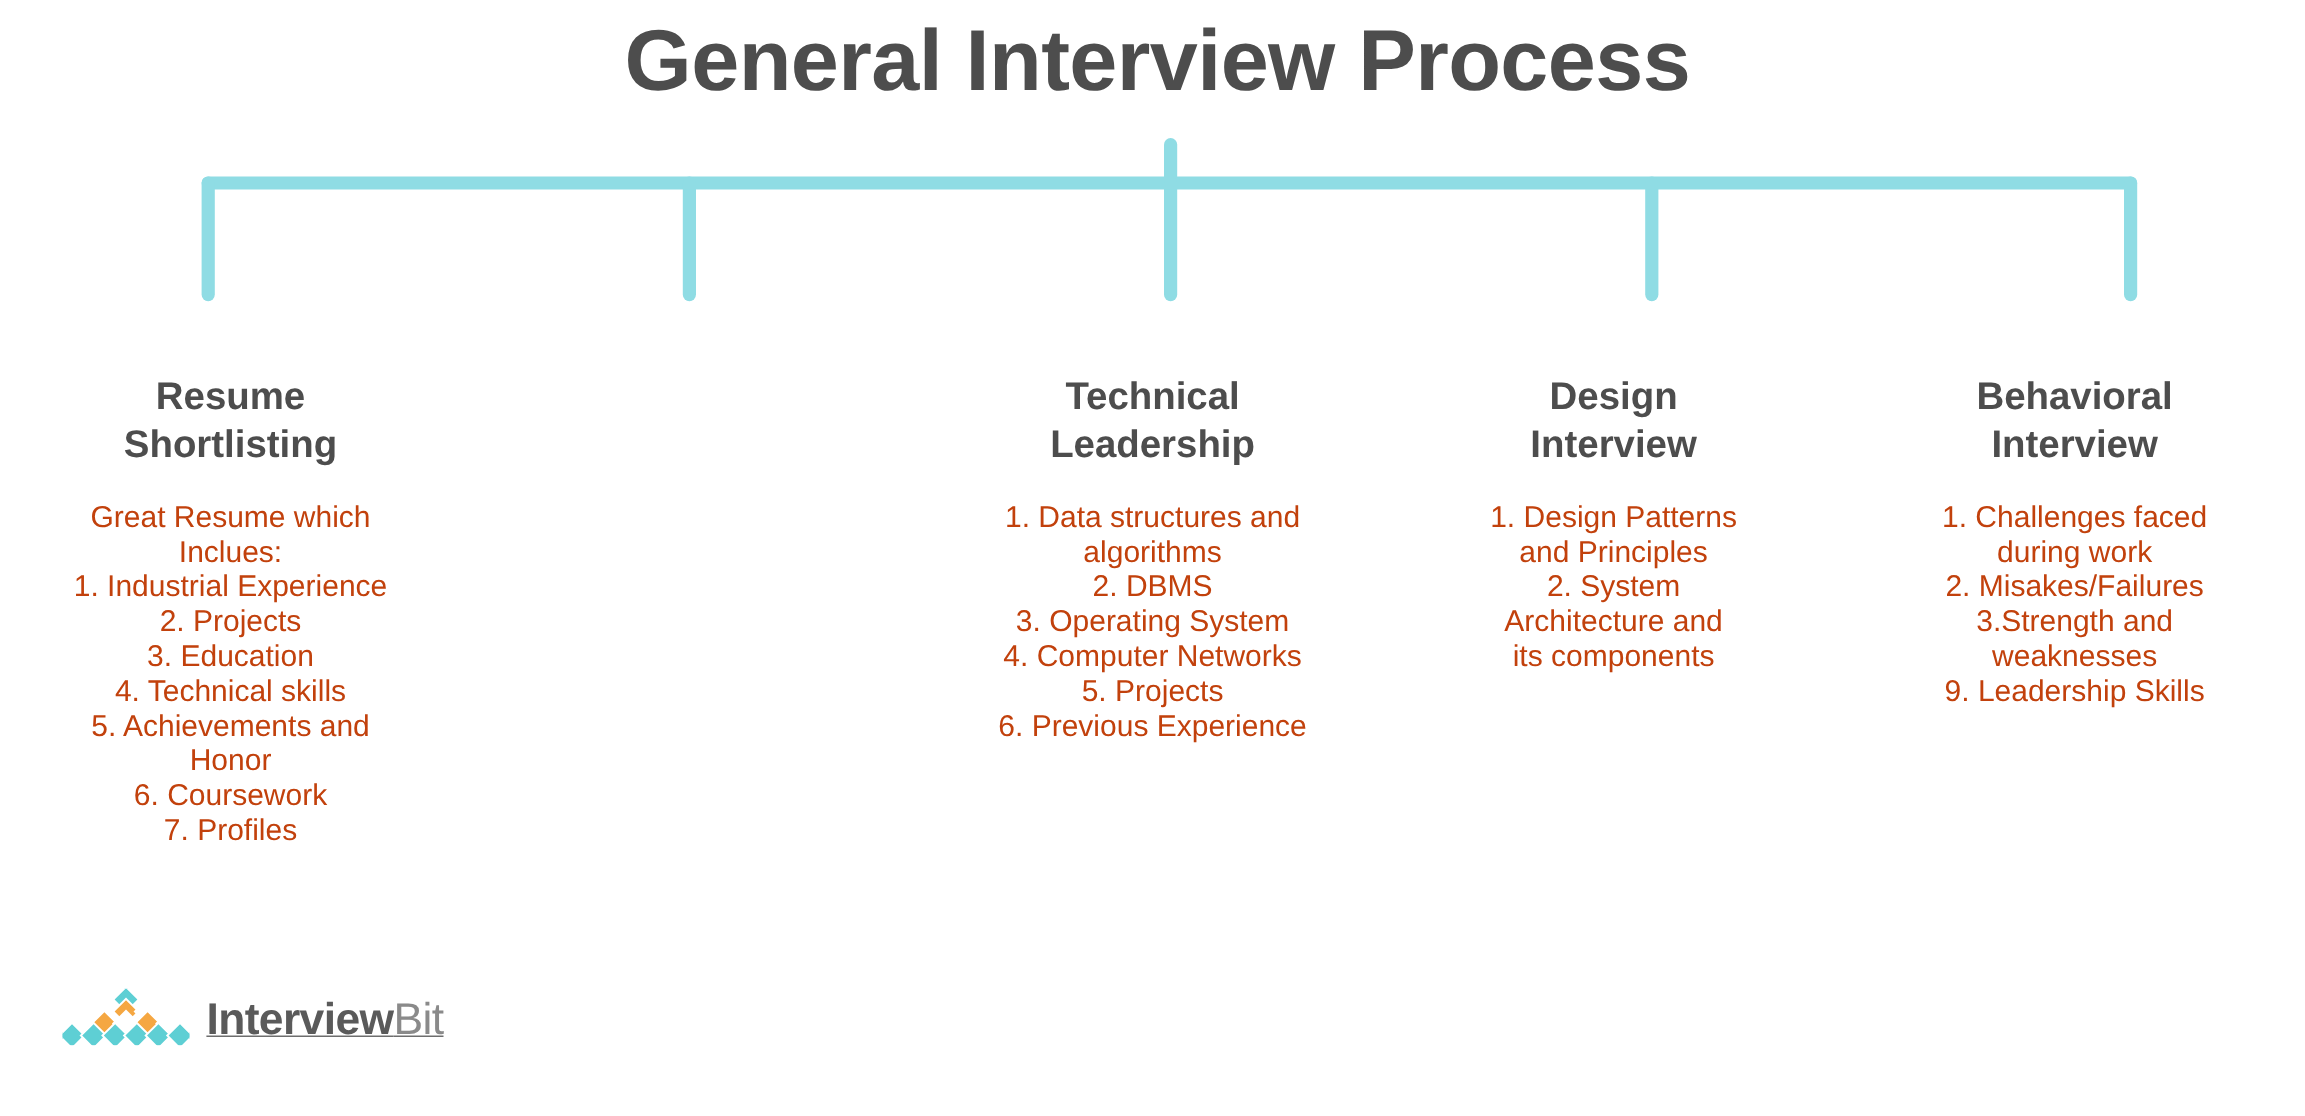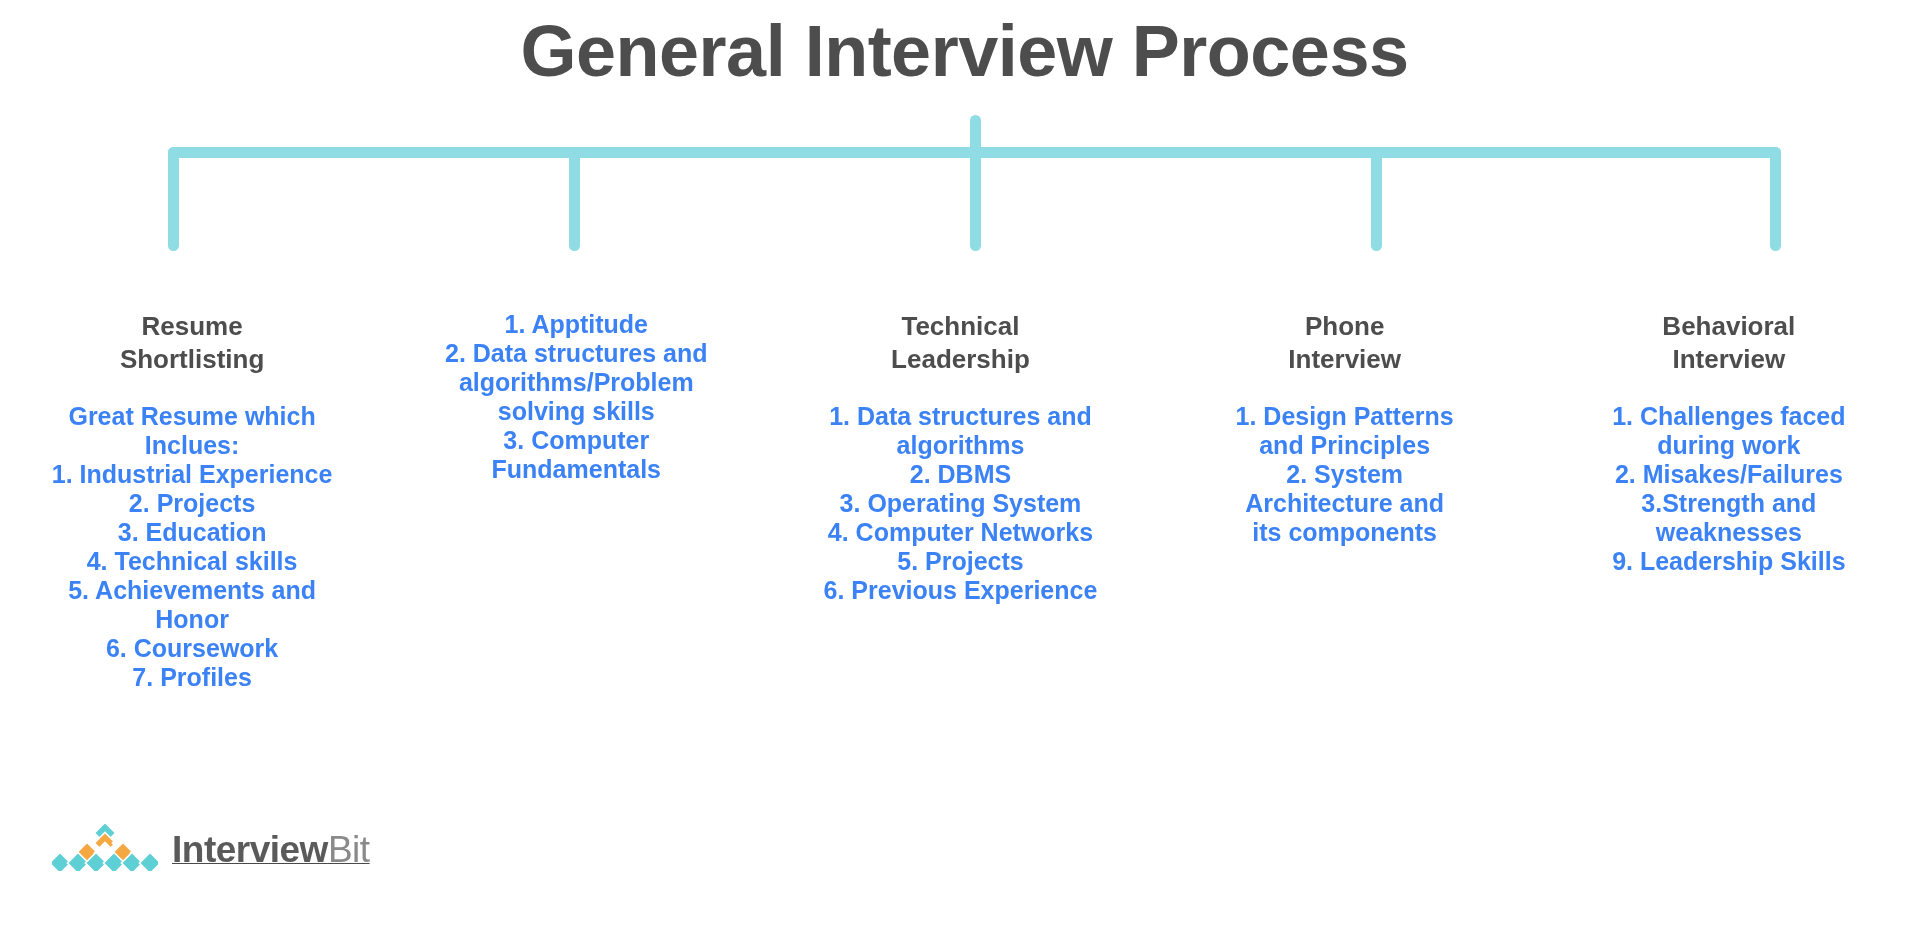--- a/index.html
+++ b/index.html
@@ -68,33 +68,33 @@
     align-items: flex-start;
     justify-content: flex-start;
   }
   .column {
     width: 384.2px;
     box-sizing: border-box;
     padding: 0 18px;
     text-align: center;
   }
   .col-heading {
-    font-size: 26px;
+    font-size: 32px;
     font-weight: bold;
     line-height: 1.26;
     color: #4d4d4d;
     margin: 0 0 26px 0;
     white-space: pre-line;
   }
   .col-body {
     font-size: 25px;
     line-height: 1.16;
-    color: #3b82f6;
+    color: #c2410c;
     white-space: pre-line;
-    font-weight: bold;
+    font-weight: normal;
   }
 
   
   #logo {
     position: absolute;
     left: 52px;
     top: 824px;
     display: flex;
     flex-direction: row;
     align-items: center;
@@ -144,42 +144,36 @@
 2. Projects
 3. Education
 4. Technical skills
 5. Achievements and
 Honor
 6. Coursework
 7. Profiles</div>
     </div>
 
     <div class="column">
-      <div class="col-body">1. Apptitude
-2. Data structures and
-algorithms/Problem
-solving skills
-3. Computer
-Fundamentals</div>
     </div>
 
     <div class="column">
       <div class="col-heading">Technical
 Leadership</div>
       <div class="col-body">1. Data structures and
 algorithms
 2. DBMS
 3. Operating System
 4. Computer Networks
 5. Projects
 6. Previous Experience</div>
     </div>
 
     <div class="column">
-      <div class="col-heading">Phone
+      <div class="col-heading">Design
 Interview</div>
       <div class="col-body">1. Design Patterns
 and Principles
 2. System
 Architecture and
 its components</div>
     </div>
 
     <div class="column">
       <div class="col-heading">Behavioral

